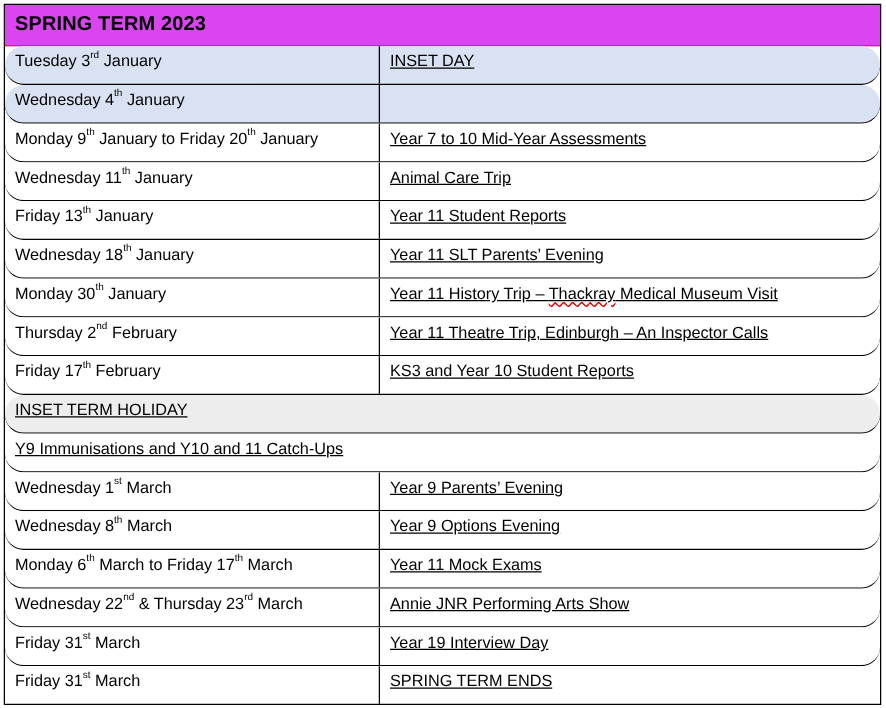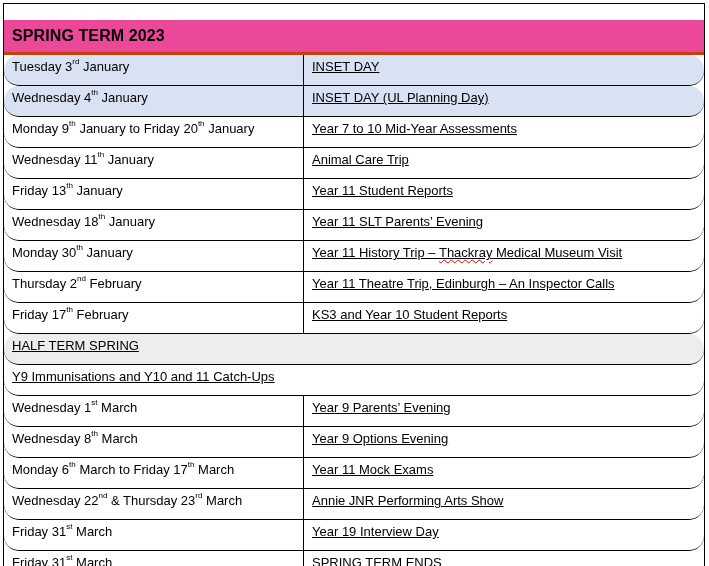--- a/index.html
+++ b/index.html
@@ -1,18 +1,18 @@
 <!DOCTYPE html>
 <html><head>
   <meta charset="utf-8">
   <style>
     html, body { margin:0; padding:0; background:#ffffff; }
     body { width:709px; height:566px; overflow:hidden; font-family:"Liberation Sans", sans-serif; color:#000; }
     .tbl { position:absolute; left:3px; top:3px; width:700px; border:1px solid #000; border-collapse:collapse; }
-    .hdr { height:32px; background:#ec4899; border-bottom:3px solid #c2410c; display:flex; align-items:center;margin-top:16px; }
+    .hdr { height:32px; background:#d946ef; border-bottom:1px solid #c2410c; display:flex; align-items:center; }
     .hdr span { font-weight:bold; font-size:16px; padding-left:8px; letter-spacing:0.1px; }
     .row { display:flex; height:30px; border-bottom:1px solid #000;border-radius:15px; }
     .row:last-child { border-bottom:none; }
     .row.blue { background:#d9e2f3; }
     .row.grey { background:#ededed; }
     .c1 { width:300px; border-right:1px solid #000; padding:4px 0 0 8px; box-sizing:border-box; font-size:13px; }
     .c2 { flex:1; padding:4px 0 0 8px; box-sizing:border-box; font-size:13px;text-decoration:underline; }
     sup { font-size:8px; vertical-align:top; position:relative; top:-2px; }
     .squiggle { text-decoration:underline wavy #d00; text-decoration-thickness:1px; text-underline-offset:2px; }
   </style>
@@ -23,21 +23,20 @@
   <div class="hdr">
     <span>SPRING TERM 2023</span>
   </div>
   <div id="rows">
       <div class="row blue">
         <div class="c1"><span>Tuesday 3</span><sup>rd</sup><span> January</span></div>
         <div class="c2">INSET DAY</div>
       </div>
       <div class="row blue">
         <div class="c1"><span>Wednesday 4</span><sup>th</sup><span> January</span></div>
-        <div class="c2">INSET DAY (UL Planning Day)</div>
       </div>
       <div class="row">
         <div class="c1"><span>Monday 9</span><sup>th</sup><span> January to Friday 20</span><sup>th</sup><span> January</span></div>
         <div class="c2">Year 7 to 10 Mid-Year Assessments</div>
       </div>
       <div class="row">
         <div class="c1"><span>Wednesday 11</span><sup>th</sup><span> January</span></div>
         <div class="c2">Animal Care Trip</div>
       </div>
       <div class="row">
@@ -54,21 +53,21 @@
       </div>
       <div class="row">
         <div class="c1"><span>Thursday 2</span><sup>nd</sup><span> February</span></div>
         <div class="c2">Year 11 Theatre Trip, Edinburgh – An Inspector Calls</div>
       </div>
       <div class="row">
         <div class="c1"><span>Friday 17</span><sup>th</sup><span> February</span></div>
         <div class="c2">KS3 and Year 10 Student Reports</div>
       </div>
       <div class="row grey">
-        <div class="c2">HALF TERM SPRING</div>
+        <div class="c2">INSET TERM HOLIDAY</div>
       </div>
       <div class="row">
         <div class="c2">Y9 Immunisations and Y10 and 11 Catch-Ups</div>
       </div>
       <div class="row">
         <div class="c1"><span>Wednesday 1</span><sup>st</sup><span> March</span></div>
         <div class="c2">Year 9 Parents’ Evening</div>
       </div>
       <div class="row">
         <div class="c1"><span>Wednesday 8</span><sup>th</sup><span> March</span></div>

